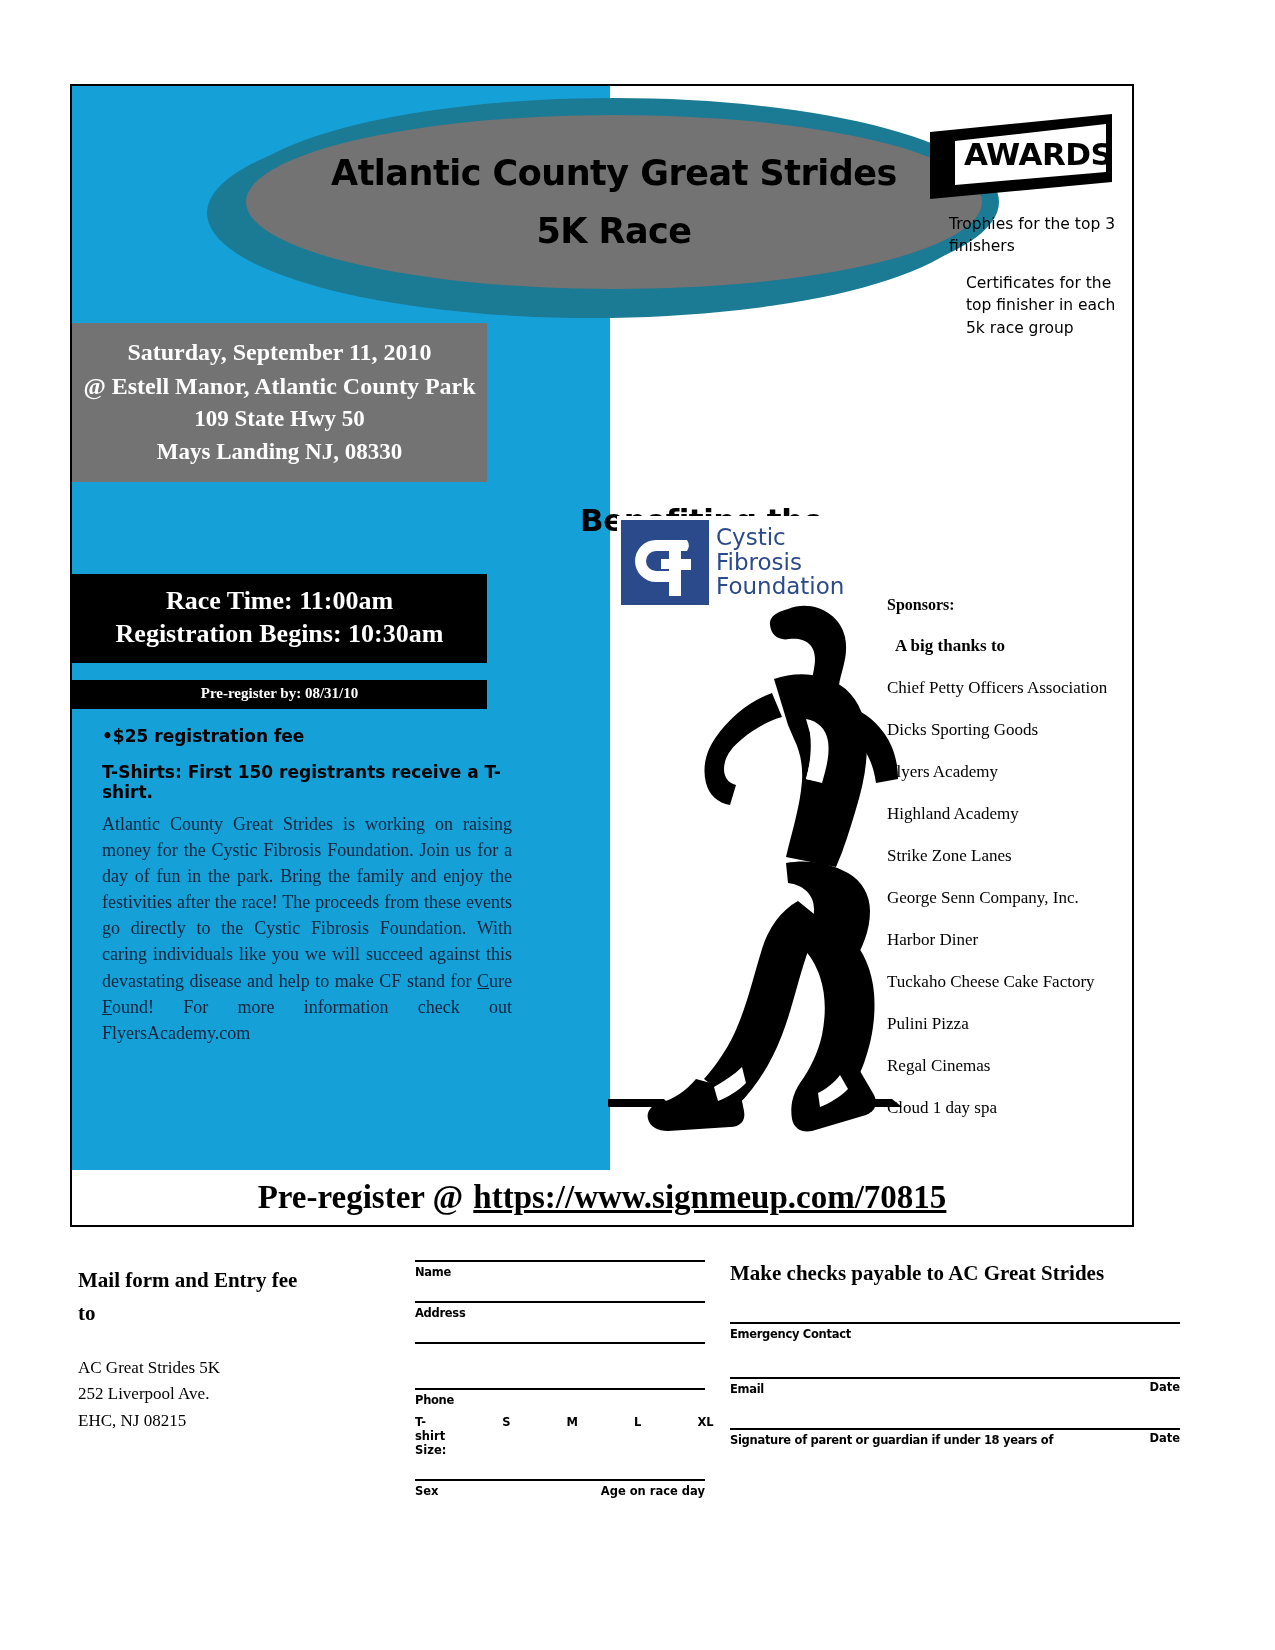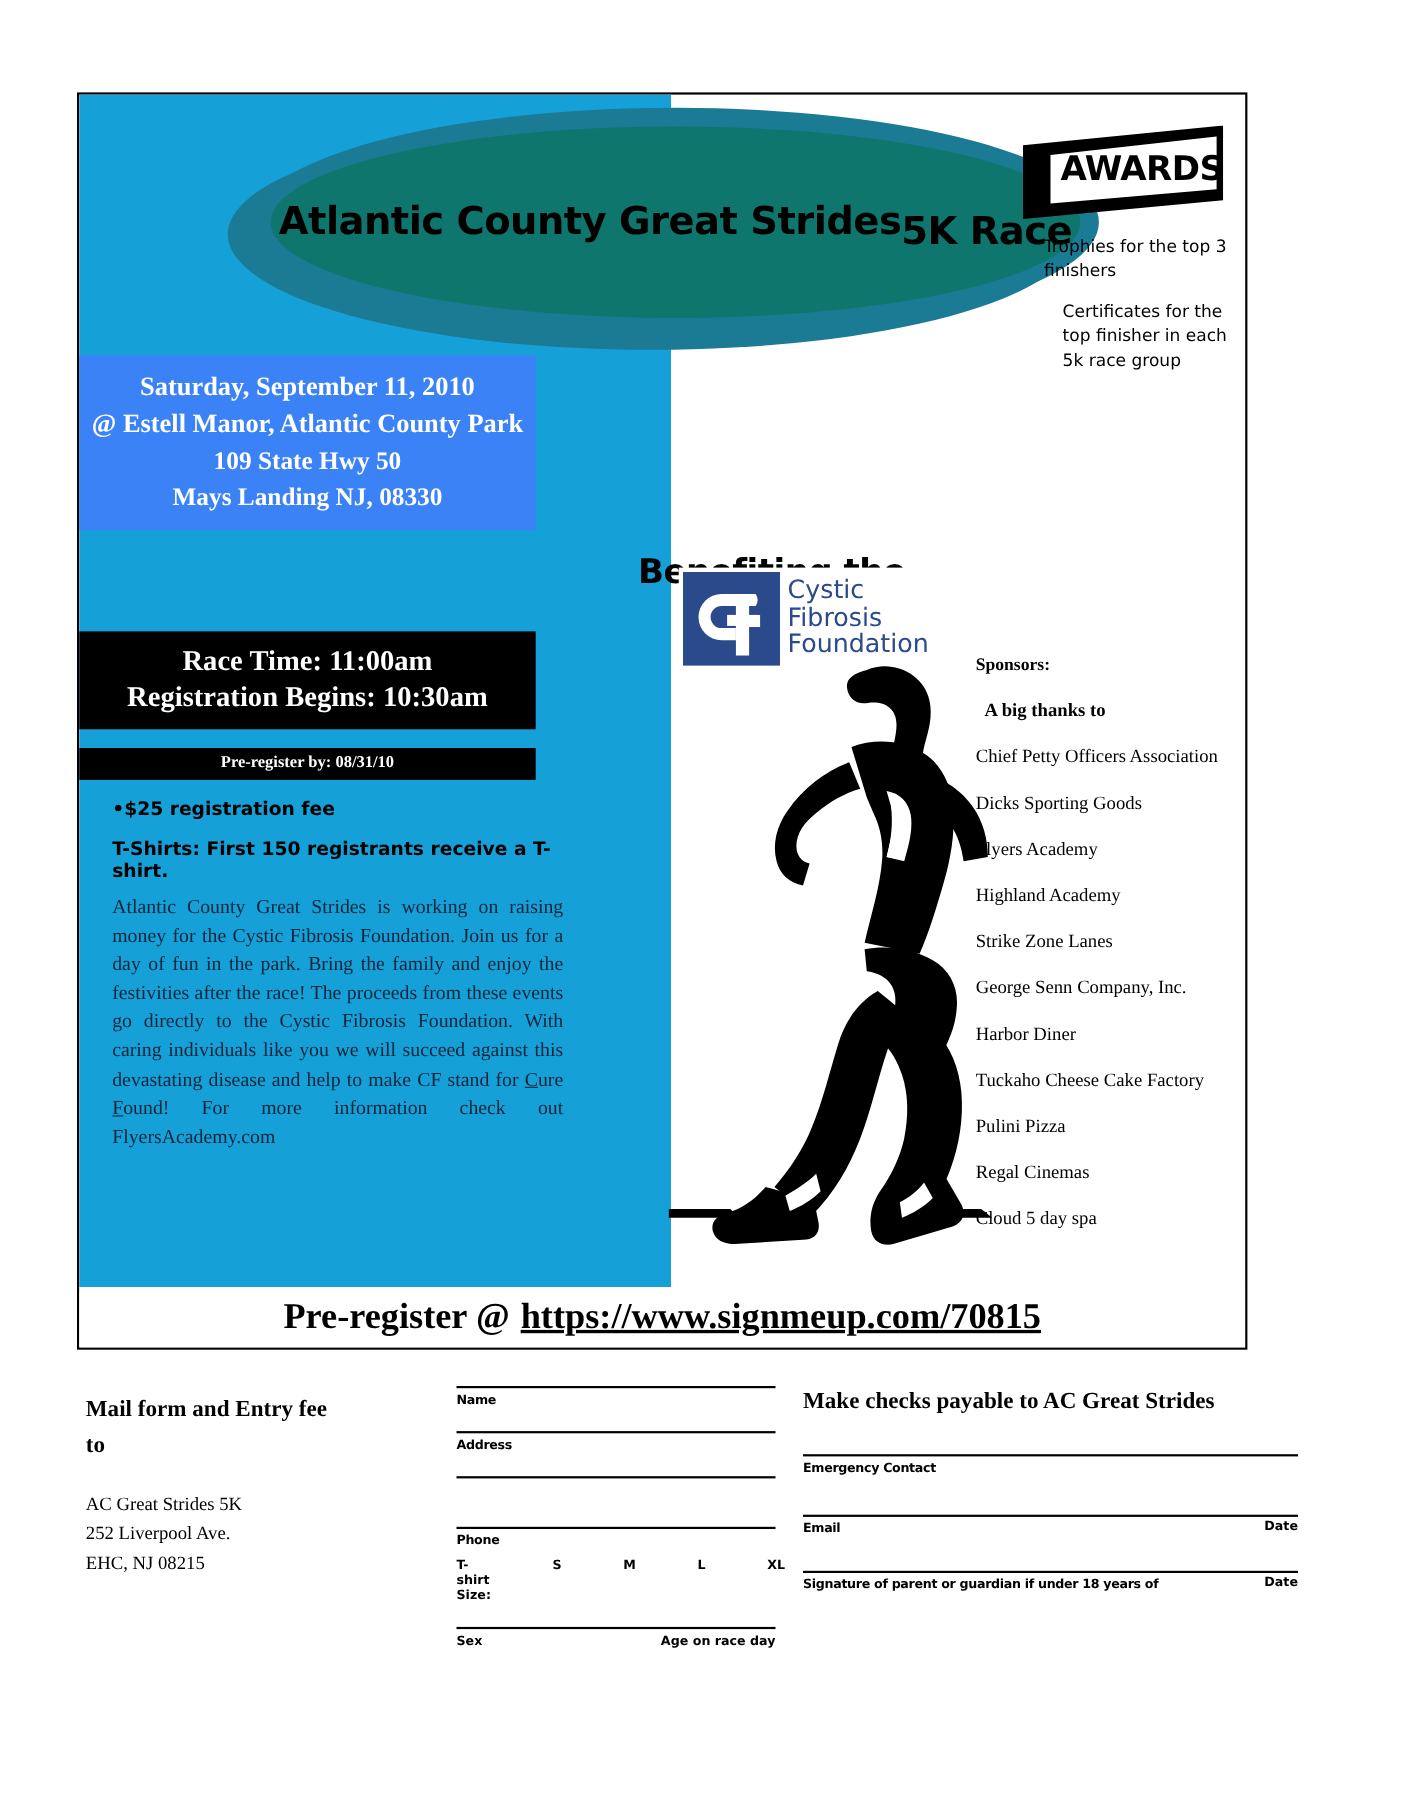--- a/index.html
+++ b/index.html
@@ -10,30 +10,30 @@
           border:2px solid #000;background:#fff;box-sizing:border-box;overflow:hidden;}
 
   
   #blue-panel{position:absolute;left:0;top:0;width:538px;height:1088px;background:#16A0D8;}
 
   
   #oval-wrap{position:absolute;left:135px;top:12px;width:790px;height:225px;}
   #oval-shadow{position:absolute;left:0;top:10px;width:770px;height:210px;
                border-radius:50%;background:#1B7A94;}
   #oval-main{position:absolute;left:22px;top:0px;width:770px;height:208px;
-             border-radius:50%;background:#0f766e;border:17px solid #1B7A94;
-             box-sizing:border-box;display:flex;flex-direction:row;
+             border-radius:50%;background:#737373;border:17px solid #1B7A94;
+             box-sizing:border-box;display:flex;flex-direction:column;
              align-items:center;justify-content:center;}
   .oval-line{font-family:"DejaVu Sans",sans-serif;font-weight:bold;color:#000;
              letter-spacing:-0.5px;text-align:center;line-height:1.15;}
   #oval-title{font-size:35px;}
   #oval-sub{font-size:35px;margin-top:18px;}
 
   
-  #info-box{position:absolute;left:0px;top:237px;width:415px;background:#3b82f6;color:#fff;
+  #info-box{position:absolute;left:0px;top:237px;width:415px;background:#737373;color:#fff;
             padding:12px 10px 14px 10px;box-sizing:border-box;text-align:center;}
   #info-box div{font-family:"Liberation Serif",serif;font-weight:bold;font-size:24px;
                 line-height:1.42;}
   #info-box .ib-sm{font-size:23px;}
 
   #time-box{position:absolute;left:0px;top:488px;width:415px;background:#000;color:#fff;
             padding:10px 8px 12px 8px;box-sizing:border-box;text-align:center;}
   #time-box div{font-family:"Liberation Serif",serif;font-weight:bold;font-size:26px;line-height:1.28;}
 
   #prereg-bar{position:absolute;left:0px;top:594px;width:415px;background:#000;color:#fff;
@@ -191,21 +191,21 @@
     <div class="sp-item">Chief Petty Officers Association</div>
     <div class="sp-item">Dicks Sporting Goods</div>
     <div class="sp-item">Flyers Academy</div>
     <div class="sp-item">Highland Academy</div>
     <div class="sp-item">Strike Zone Lanes</div>
     <div class="sp-item">George Senn Company, Inc.</div>
     <div class="sp-item">Harbor Diner</div>
     <div class="sp-item">Tuckaho Cheese Cake Factory</div>
     <div class="sp-item">Pulini Pizza</div>
     <div class="sp-item">Regal Cinemas</div>
-    <div class="sp-item">Cloud 5 day spa</div>
+    <div class="sp-item">Cloud 1 day spa</div>
   </div>
 
   <div id="runner">
     <svg width="330" height="580" viewBox="0 0 330 580" aria-hidden="true">
       <g fill="#000">
 
         <path d="M196 8 c24 -10 52 4 57 28 c4 19 -4 34 -6 48 c-2 12 6 18 14 22 l-6 16 c-16 -4 -30 -12 -34 -26 c-4 -14 2 -26 2 -38 c0 -16 -12 -22 -26 -20 c-10 2 -18 -4 -19 -14 c-1 -8 6 -13 18 -16 z"></path>
 
         <path d="M182 78 c22 -8 48 -6 66 6 c16 10 24 28 26 46 c3 26 -2 52 -10 78 c-6 20 -12 40 -20 58 l-50 -10 c6 -26 14 -50 16 -76 c1 -16 -2 -30 -8 -42 l-6 -14 z
                  M214 118 c12 2 20 10 22 22 c2 14 -2 28 -6 42 l-16 -4 c4 -16 8 -32 4 -46 z" fill-rule="evenodd"></path>

